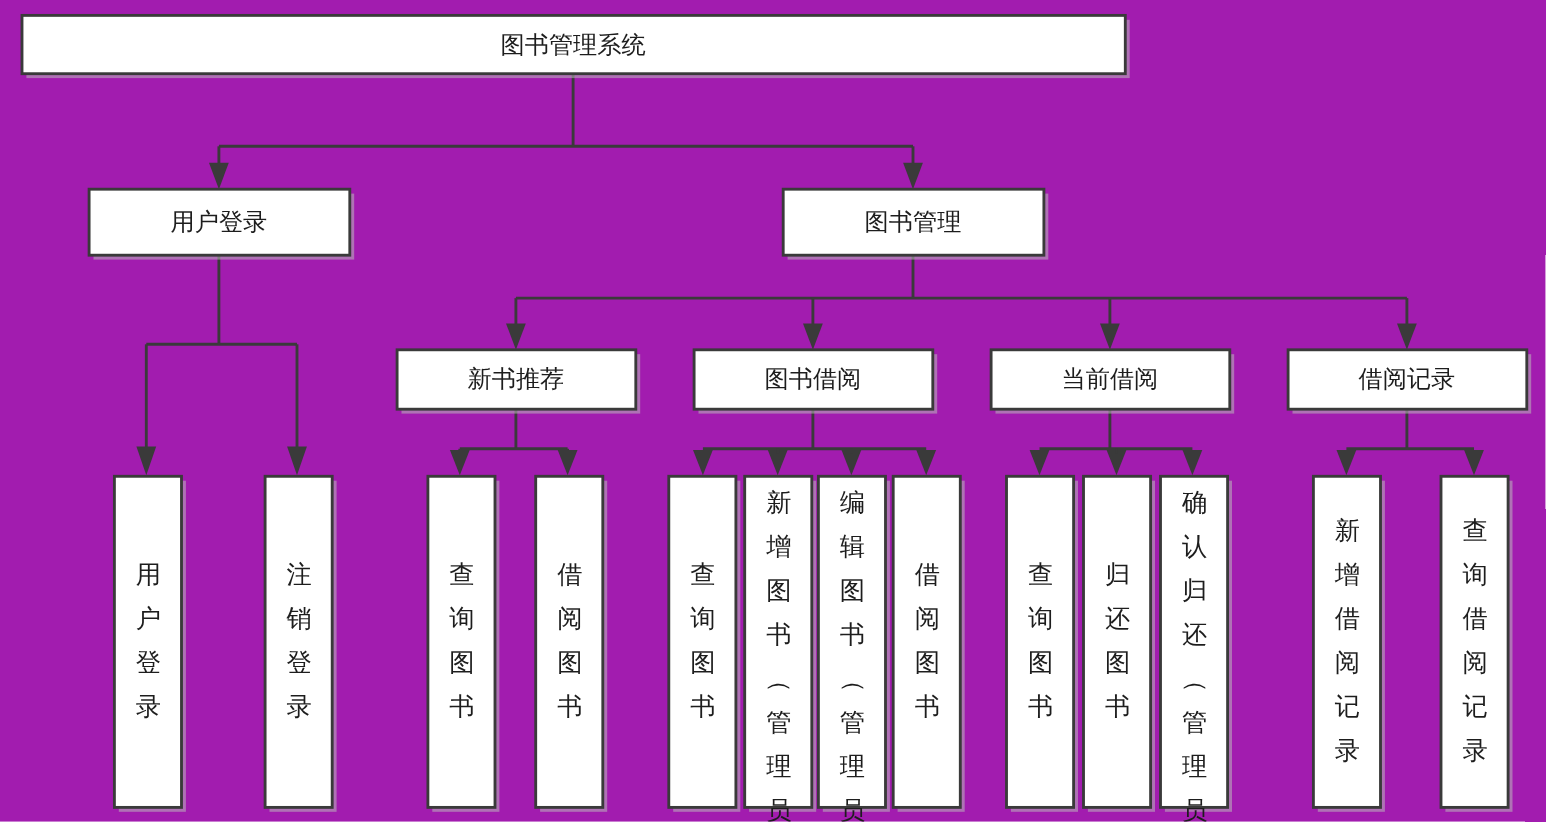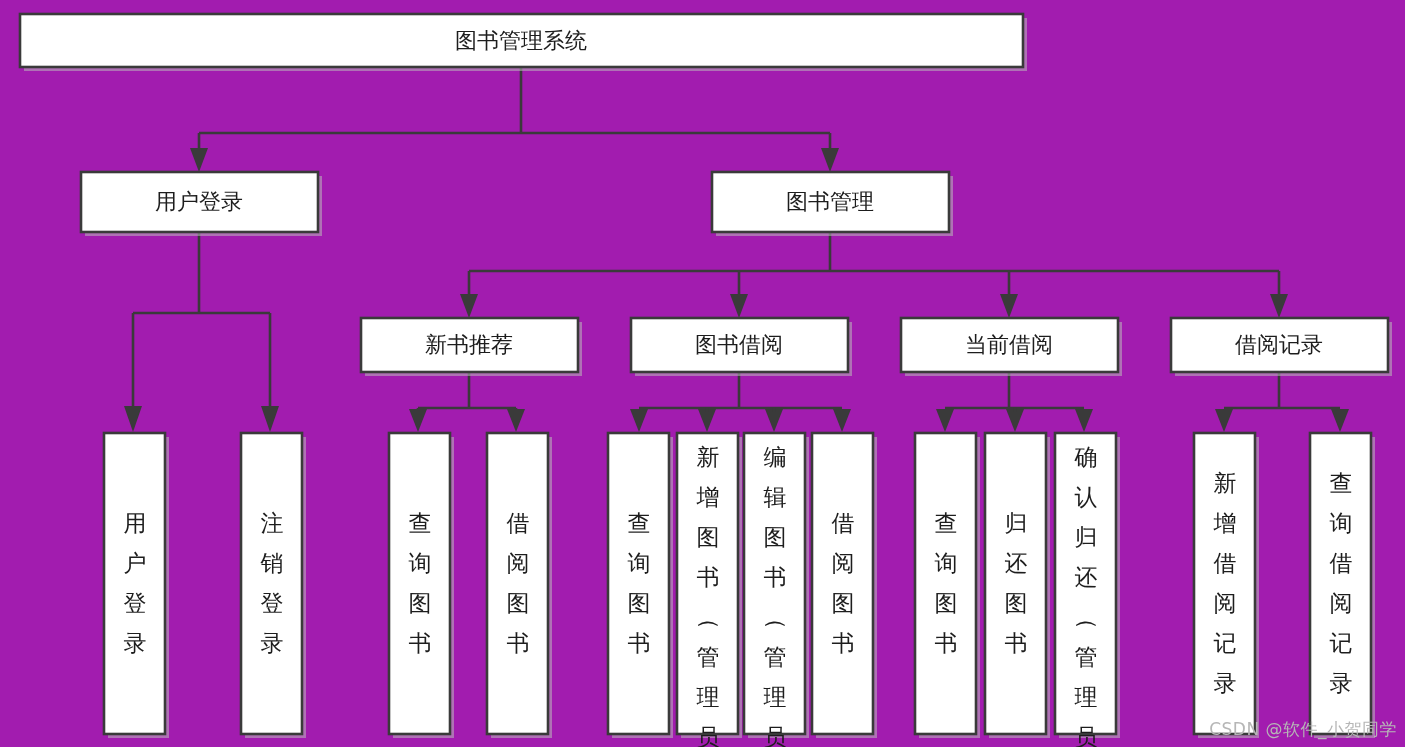--- a/index.html
+++ b/index.html
@@ -328,14 +328,13 @@
           <text class="leaf-label-cell" x="1341" y="524">询</text>
           <text class="leaf-label-cell" x="1341" y="564">借</text>
           <text class="leaf-label-cell" x="1341" y="604">阅</text>
           <text class="leaf-label-cell" x="1341" y="644">记</text>
           <text class="leaf-label-cell" x="1341" y="684">录</text>
         </g>
     </g>
 
   </svg>
 
-  <div class="watermark-text">CSDN @软件_小贺同学</div>
 </div>
 
 </body></html>

